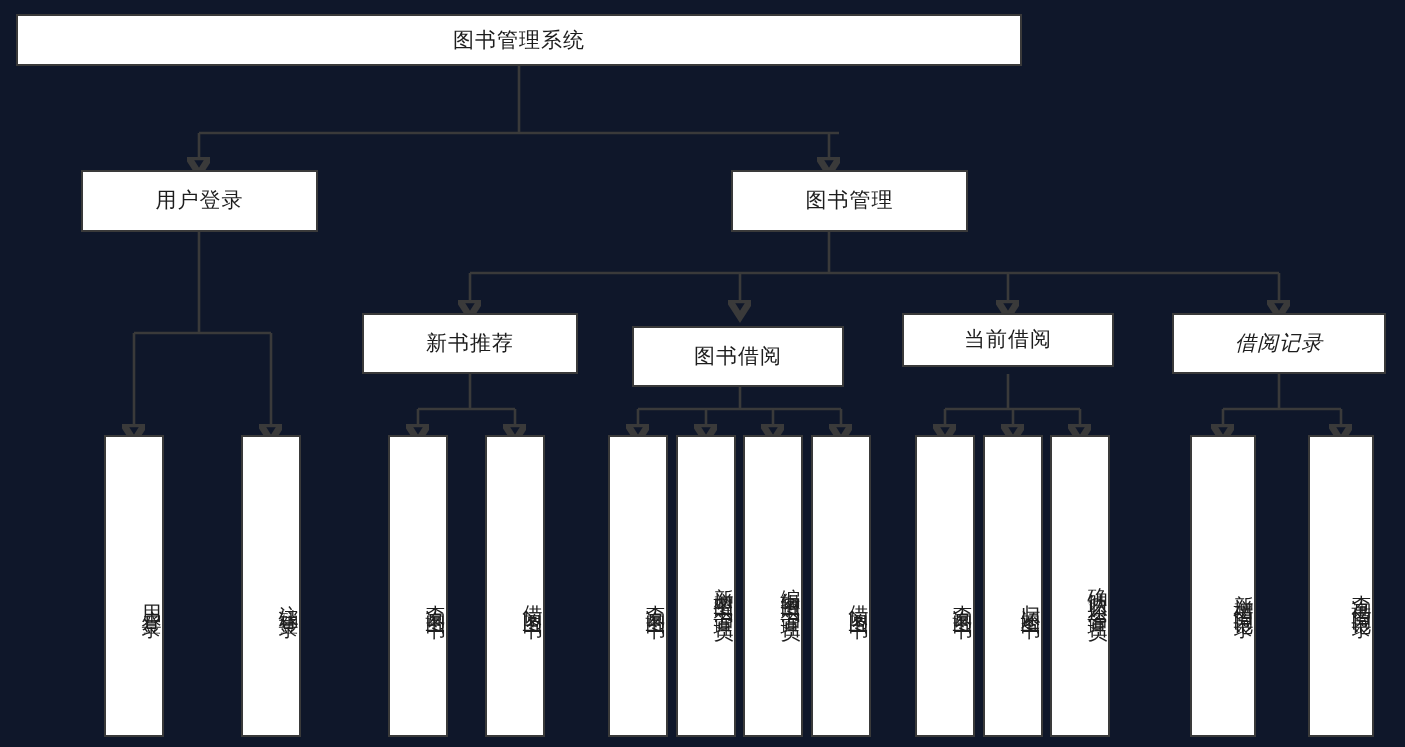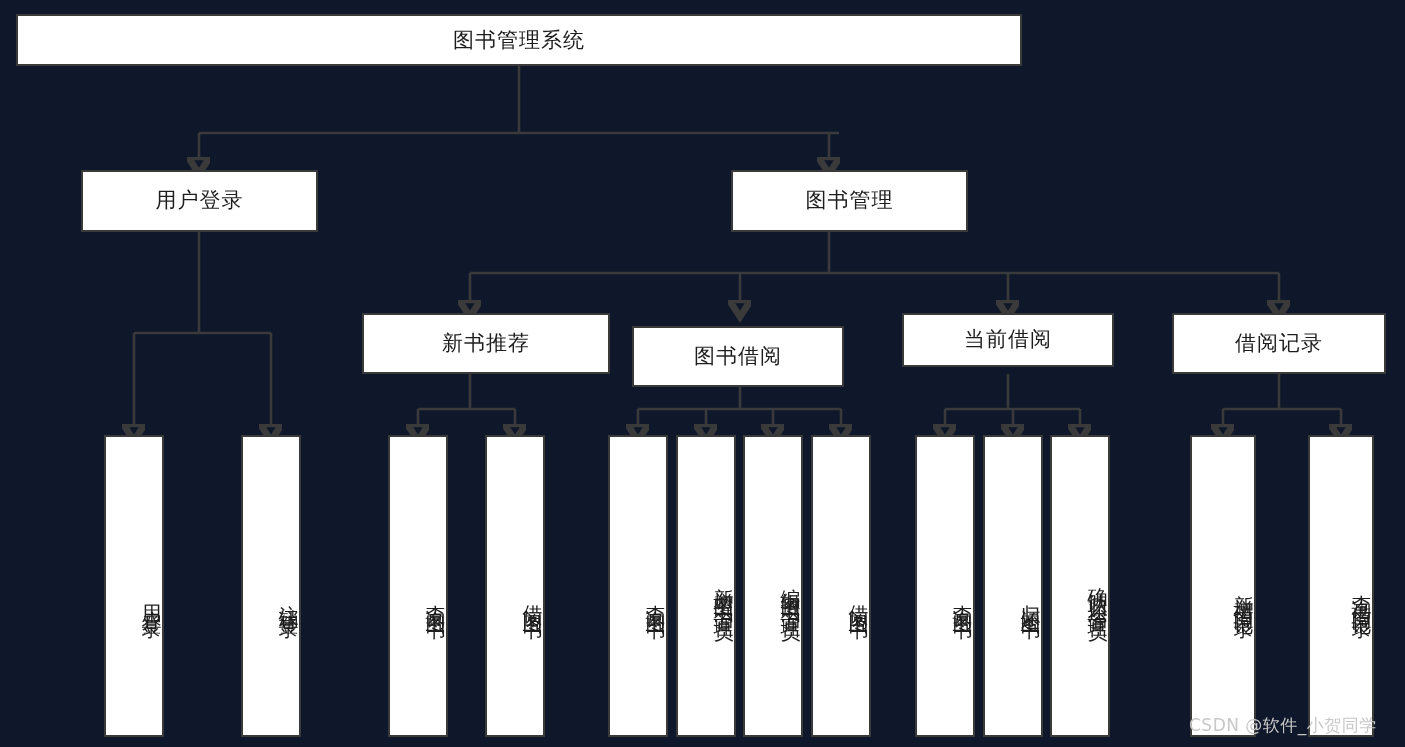--- a/index.html
+++ b/index.html
@@ -133,30 +133,30 @@
     <span>图书管理系统</span>
   </div>
 
   <div class="node horiz" style="left:81px; top:170px; width:237px; height:62px;">
     <span>用户登录</span>
   </div>
   <div class="node horiz" style="left:711px; top:170px; width:237px; height:62px;margin-left:20px;">
     <span>图书管理</span>
   </div>
 
-  <div class="node horiz" style="left:362px; top:313px; width:248px; height:61px;">
+  <div class="node horiz" style="left:362px; top:313px; width:216px; height:61px;">
     <span>新书推荐</span>
   </div>
   <div class="node horiz" style="left:632px; top:313px; width:212px; height:61px;margin-top:13px;">
     <span>图书借阅</span>
   </div>
   <div class="node horiz" style="left:902px; top:313px; width:212px; height:54px;">
     <span>当前借阅</span>
   </div>
-  <div class="node horiz" style="left:1172px; top:313px; width:214px; height:61px;">
+  <div class="node horiz" style="left:1172px; top:313px; width:214px; height:61px;font-style:italic;">
     <span>借阅记录</span>
   </div>
 
   <div class="node leaf" style="left:104px; top:435px; width:60px; height:302px;">
     <span>用户登录</span>
   </div>
   <div class="node leaf" style="left:241px; top:435px; width:60px; height:302px;">
     <span>注销登录</span>
   </div>
 
@@ -190,15 +190,14 @@
     <span>确认归还（管理员）</span>
   </div>
 
   <div class="node leaf tall" style="left:1190px; top:435px; width:66px; height:302px;">
     <span>新增借阅记录</span>
   </div>
   <div class="node leaf tall" style="left:1308px; top:435px; width:66px; height:302px;">
     <span>查询借阅记录</span>
   </div>
 
-  <div class="wm">CSDN @软件_小贺同学</div>
 
 </div>
 
 </body></html>

